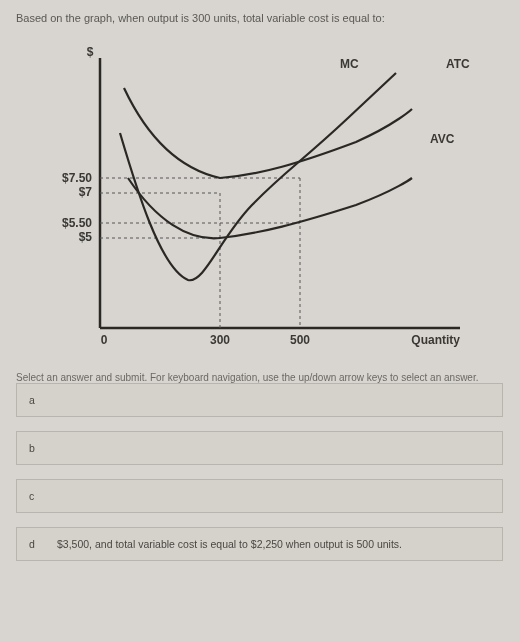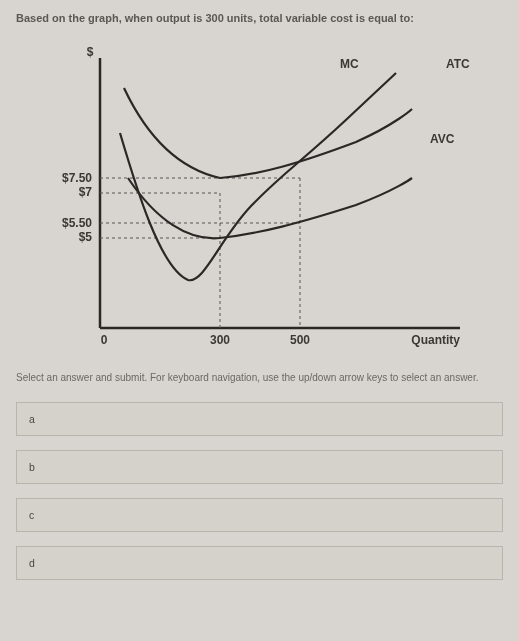--- a/index.html
+++ b/index.html
@@ -6,25 +6,25 @@
   body {
     width: 519px;
     height: 641px;
     background: #d8d5d0;
     font-family: Arial, sans-serif;
     color: #4a4743;
     padding: 12px 16px;
     font-size: 11px;
     overflow: hidden;
   }
-  .question { font-size: 11px; color: #5a5853; margin-bottom: 14px; font-weight: bold; }
+  .question { font-size: 11px; color: #5a5853; margin-bottom: 14px; }
   .chart-wrap { position: relative; width: 460px; height: 320px; margin: 0 auto 14px; }
   .chart-wrap svg { width: 100%; height: 100%; }
   .chart-label { font-size: 12px; fill: #3a3834; font-family: Arial, sans-serif; font-weight: 600; }
-  .instruction { font-size: 10px; color: #6b6863; margin-bottom: 19px; }
+  .instruction { font-size: 10px; color: #6b6863; margin-bottom: 0; }
   .answer {
     border: 1px solid #b8b5af;
     background: #d5d2cc;
     padding: 10px 12px;
     margin-bottom: 14px;
     display: flex;
     align-items: center;
     gap: 16px;
     font-size: 10.5px;
     color: #4a4743;
@@ -81,13 +81,14 @@
   <span class="key">a</span>
 </div>
 <div class="answer">
   <span class="key">b</span>
 </div>
 <div class="answer">
   <span class="key">c</span>
 </div>
 <div class="answer">
   <span class="key">d</span>
+  <span>$3,500, and total variable cost is equal to $2,250 when output is 500 units.</span>
 </div>
 
 </body></html>

